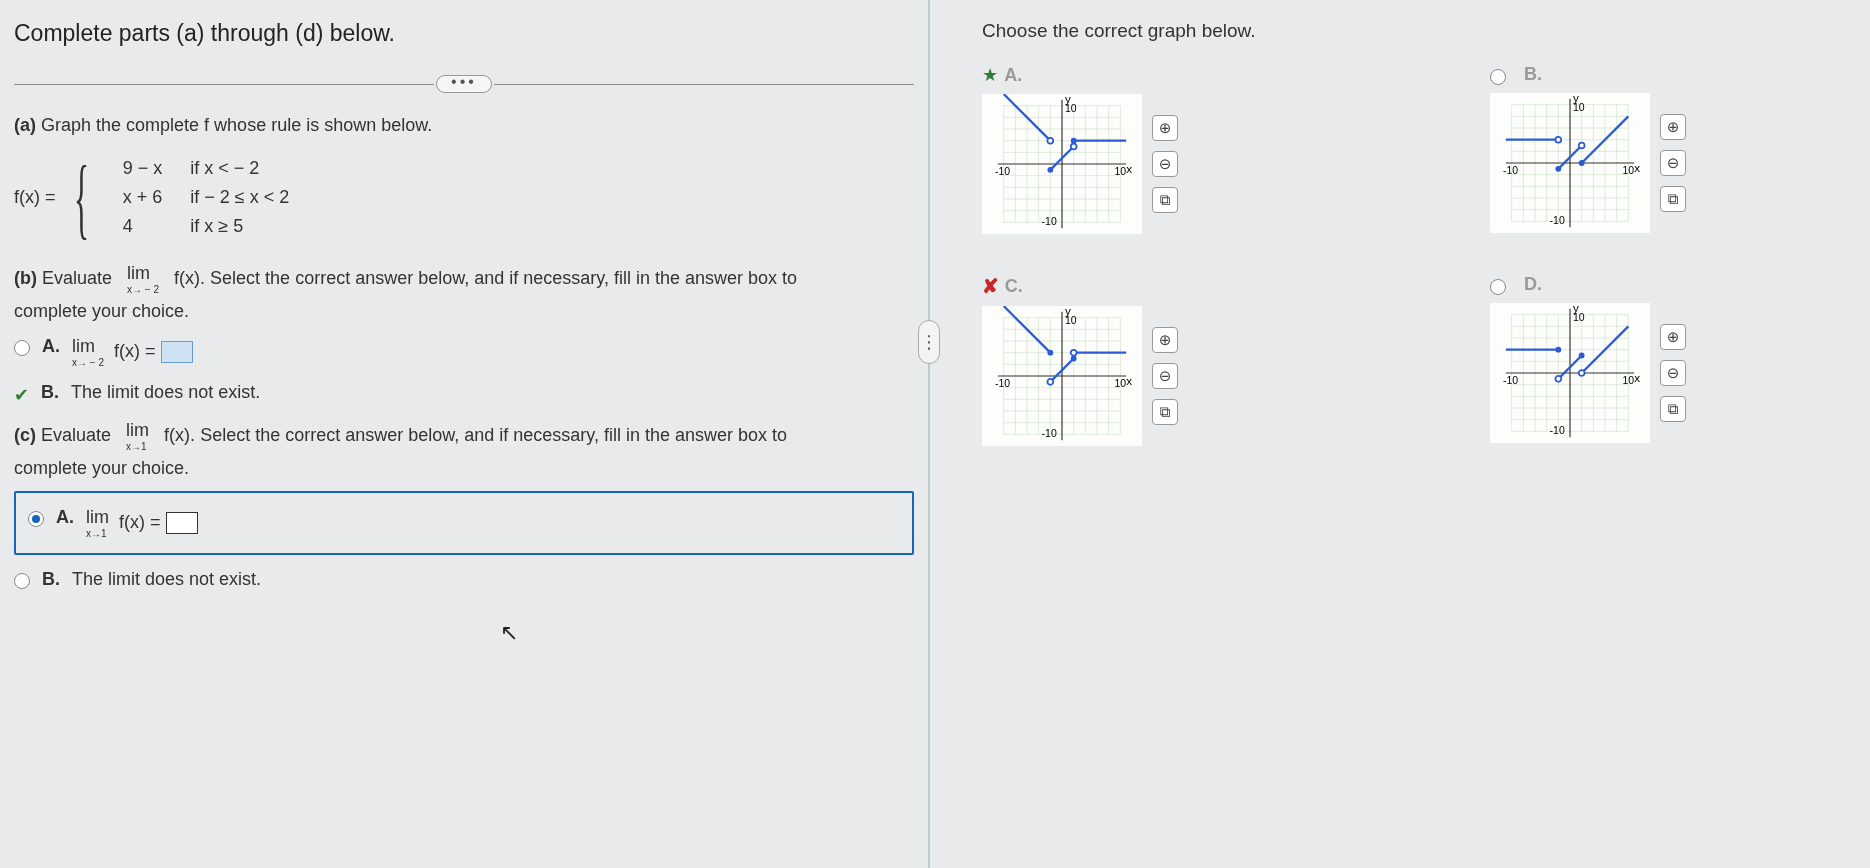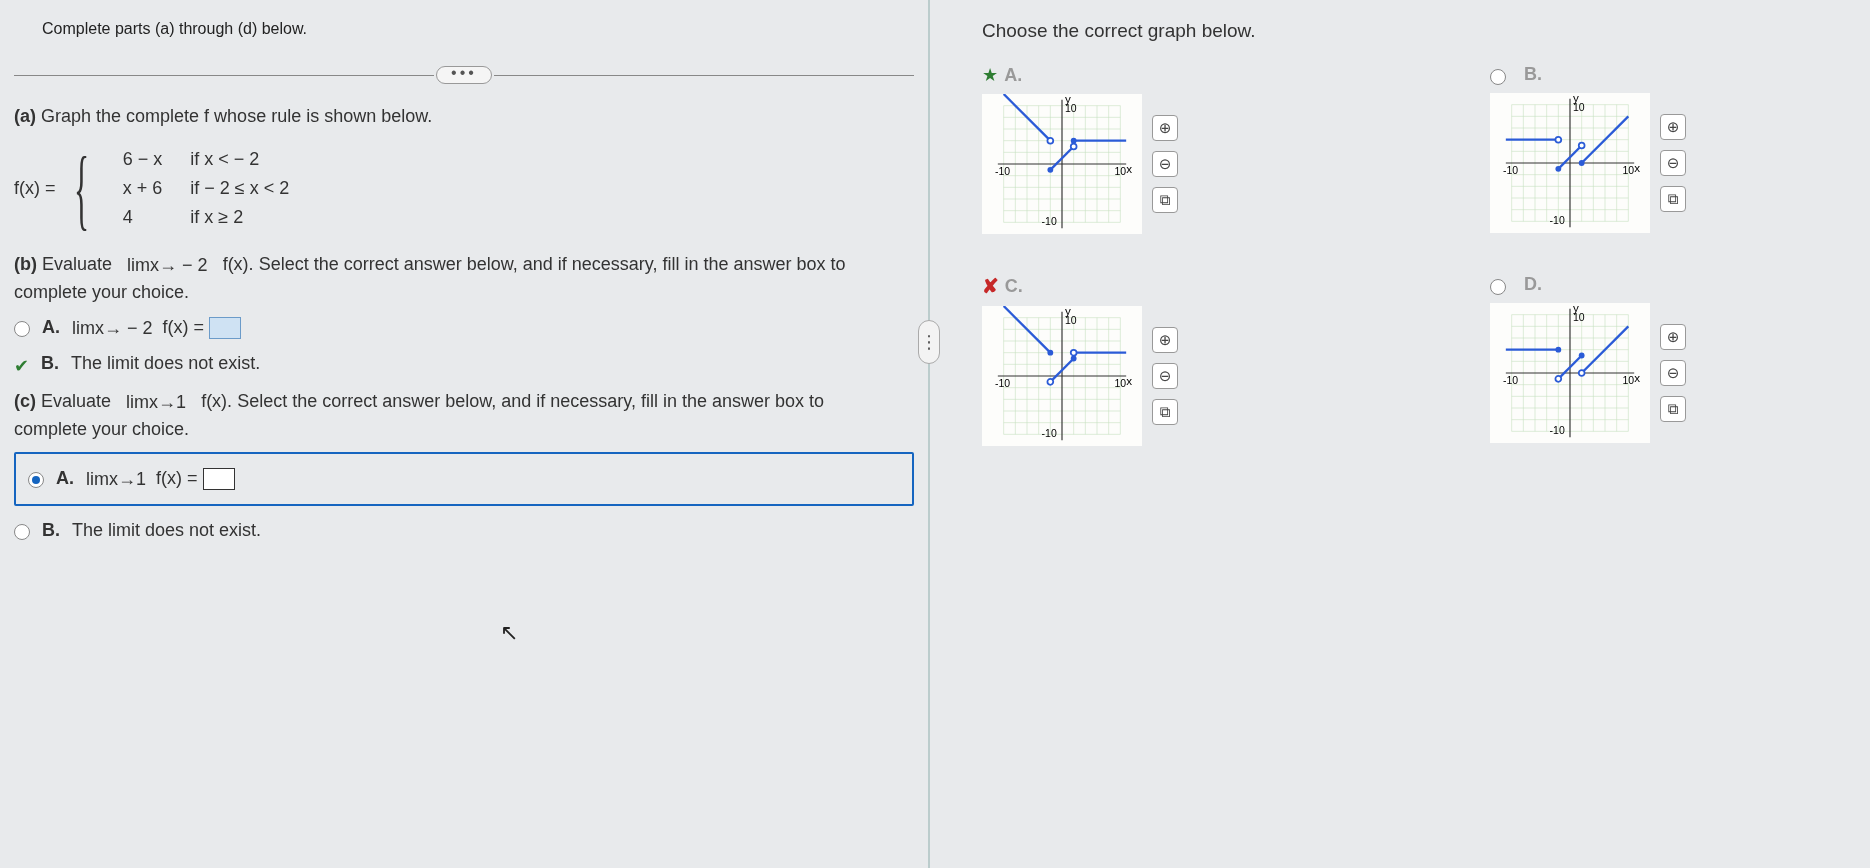--- a/index.html
+++ b/index.html
@@ -21,21 +21,21 @@
   .left {
     width: 930px;
     padding: 20px 14px 10px 14px;
     border-right: 2px solid #bcc;
     position: relative;
   }
   .right {
     flex: 1;
     padding: 20px 52px;
   }
-  .instr { color: #222; font-size: 16px; margin-left: 28px; }
+  .instr { color: #222; font-size: 23px; }
   .hr-wrap {
     display: flex;
     align-items: center;
     margin: 28px 0 22px 0;
   }
   .hr-line { flex: 1; height: 1px; background: #888; }
   .ellipsis-btn {
     border: 1px solid #999;
     border-radius: 10px;
     font-size: 16px;
@@ -97,23 +97,23 @@
     border: 1px solid #6b9bc9;
     display: inline-block;
     vertical-align: middle;
   }
   .selected-box {
     border: 2px solid #1565c0;
     border-radius: 2px;
     padding: 14px 12px;
     margin: 12px 0 14px 0;
   }
-  .limline { display: inline-flex; flex-direction: row; vertical-align: middle; }
+  .limline { display: inline-flex; flex-direction: column; vertical-align: middle; }
   .limline .top { font-size: 18px; }
-  .limline .bot { font-size: 18px; }
+  .limline .bot { font-size: 10px; }
   .caret-pill {
     position: absolute;
     right: -12px;
     top: 320px;
     width: 22px;
     height: 44px;
     border: 1px solid #aaa;
     border-radius: 11px;
     background: #f3f3f3;
     display: flex;
@@ -176,30 +176,30 @@
       <span class="bold">(a)</span>
       <span>Graph the complete f whose rule is shown below.</span>
     </div>
 
     <div class="piecewise">
       <span>f(x) =</span>
       <span class="brace">{</span>
       <table class="ptab">
         <tbody>
             <tr>
-          <td>6 − x</td>
+          <td>9 − x</td>
           <td>if x &lt; − 2</td>
         </tr>
         <tr>
           <td>x + 6</td>
           <td>if − 2 ≤ x &lt; 2</td>
         </tr>
         <tr>
           <td>4</td>
-          <td>if x ≥ 2</td>
+          <td>if x ≥ 5</td>
         </tr>
       </tbody>
         </table>
     </div>
 
     <div>
       <span class="bold">(b)</span>
       <span>Evaluate</span>
       &nbsp;
       <span class="limline">

